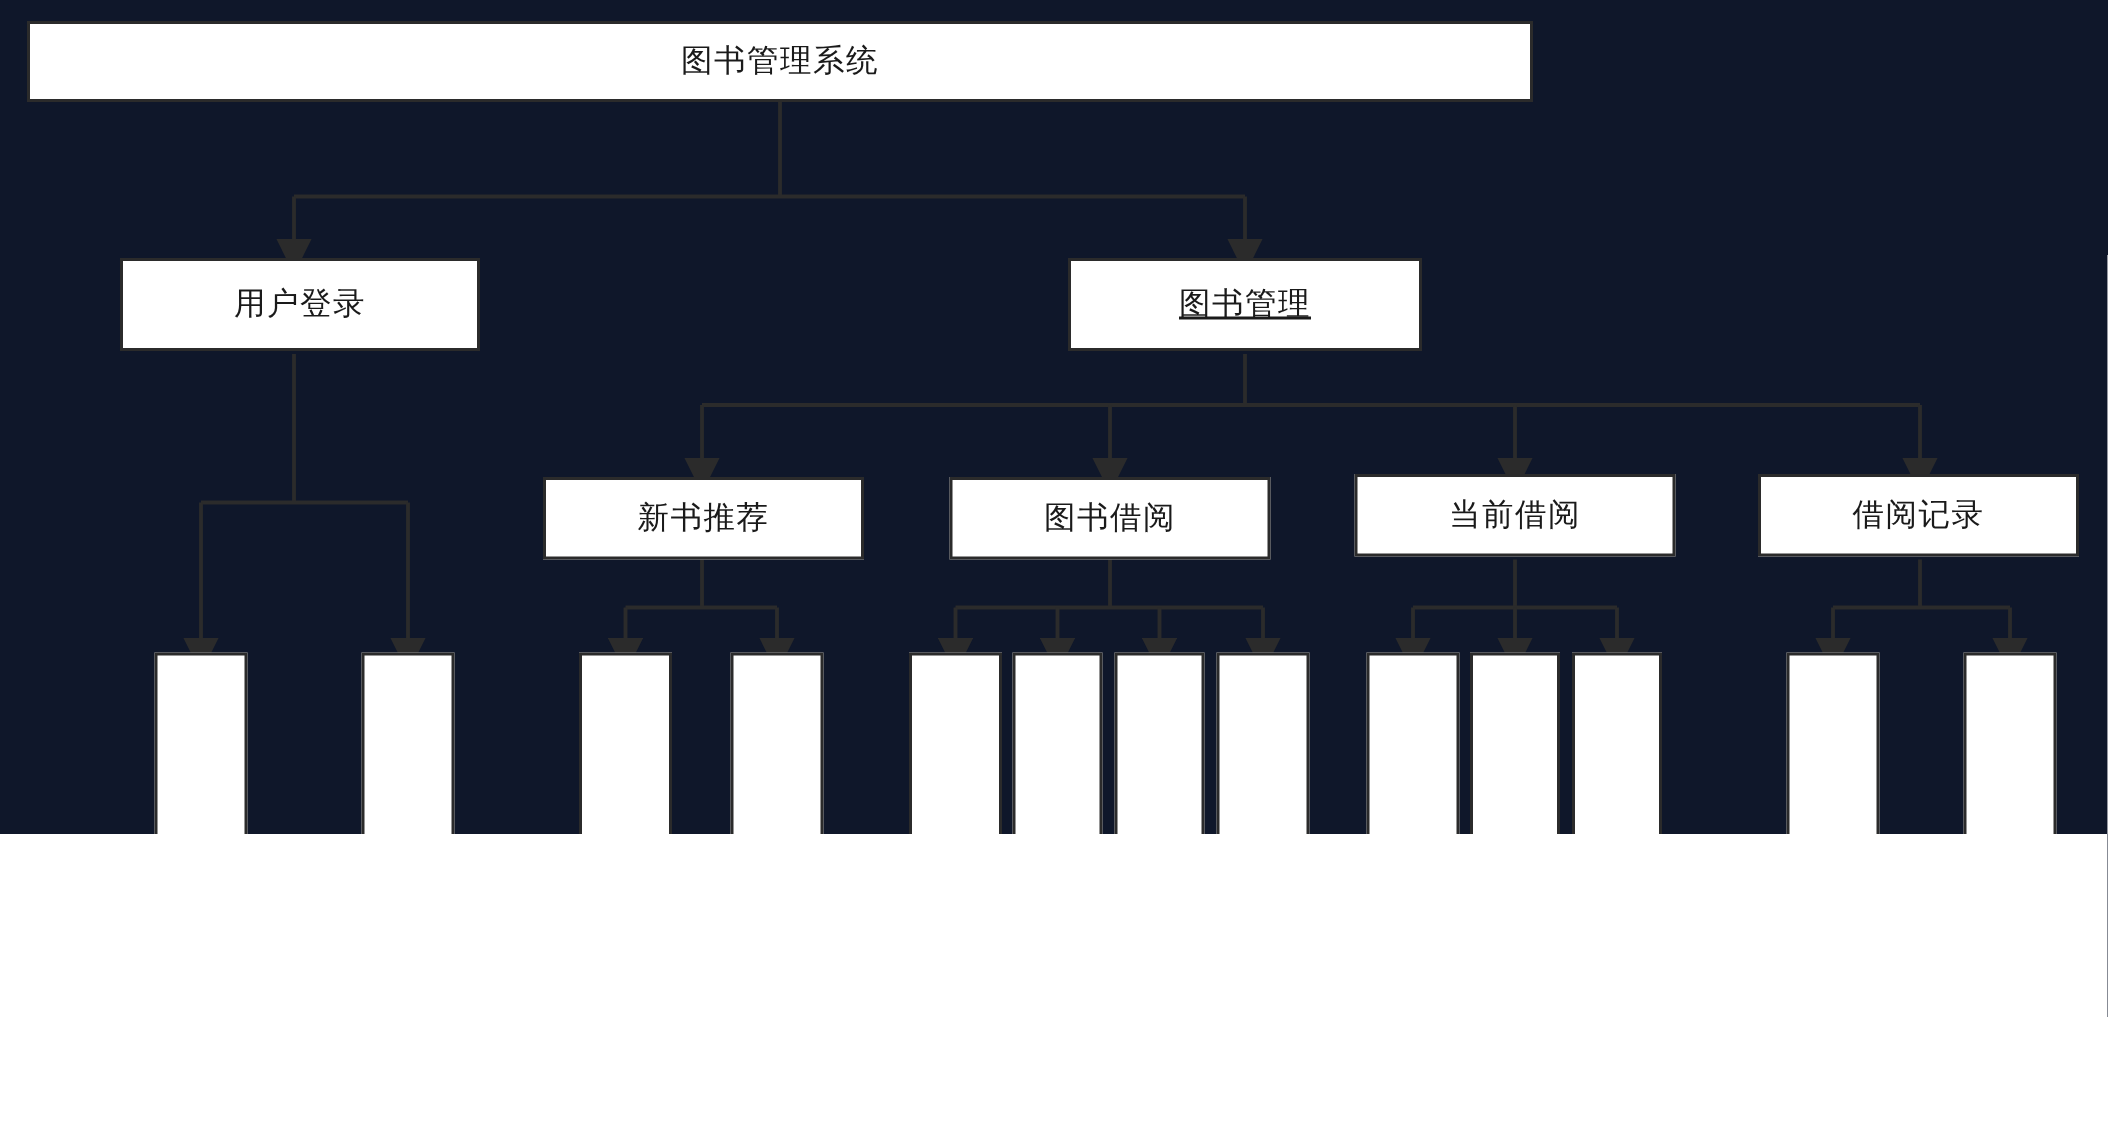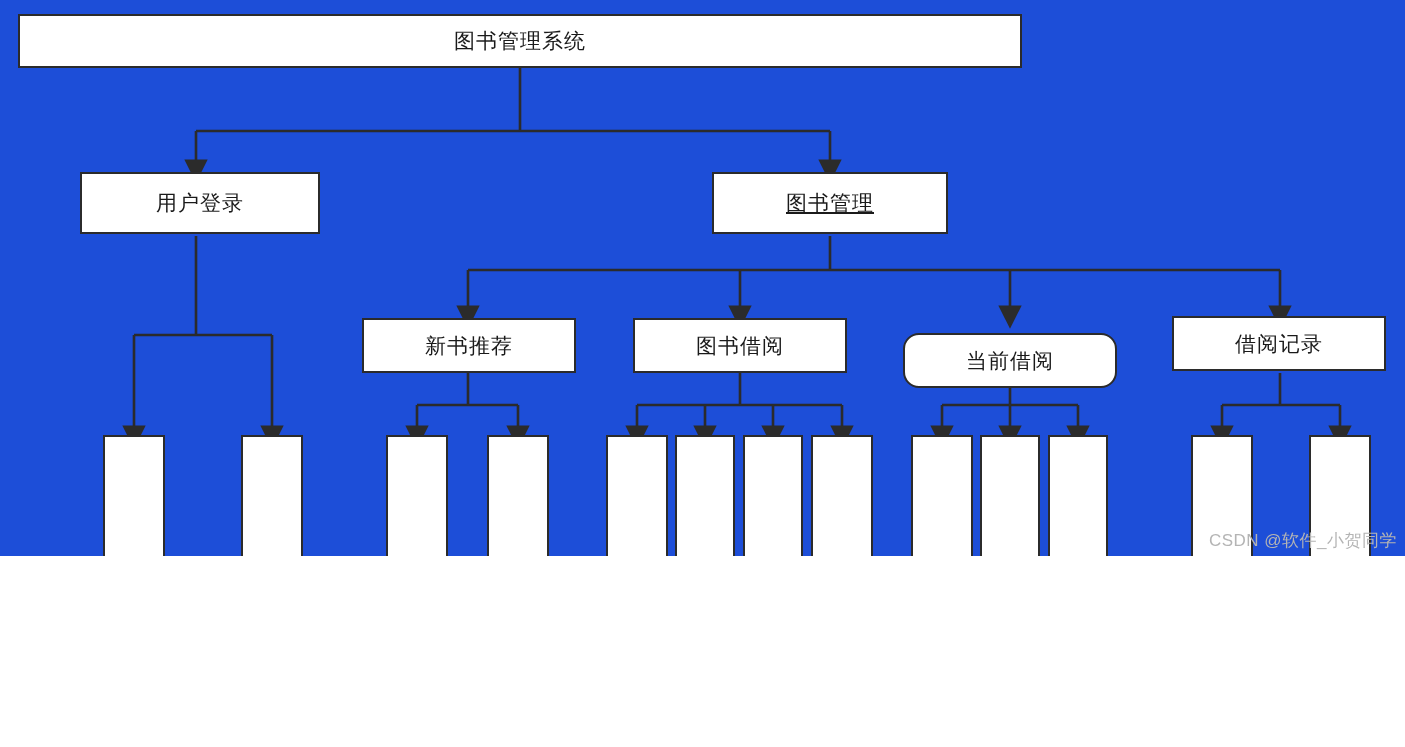--- a/index.html
+++ b/index.html
@@ -8,21 +8,21 @@
     padding: 0;
     background: #ffffff;
   }
   body {
     font-family: "Liberation Sans", "DejaVu Sans", sans-serif;
   }
   #diagram {
     position: relative;
     width: 1405px;
     height: 556px;
-    background: #1d4ed8;
+    background: #0f172a;
     overflow: hidden;
   }
   #connectors {
     position: absolute;
     left: 0;
     top: 0;
     width: 1405px;
     height: 747px;
     pointer-events: none;
   }
@@ -136,21 +136,21 @@
   <div class="node horizontal" style="left:712px; top:172px; width:236px; height:62px;text-decoration:underline;">
     <span class="node-label">图书管理</span>
   </div>
 
   <div class="node horizontal" style="left:362px; top:318px; width:214px; height:55px;">
     <span class="node-label">新书推荐</span>
   </div>
   <div class="node horizontal" style="left:633px; top:318px; width:214px; height:55px;">
     <span class="node-label">图书借阅</span>
   </div>
-  <div class="node horizontal" style="left:903px; top:333px; width:214px; height:55px;border-radius:16px;">
+  <div class="node horizontal" style="left:903px; top:316px; width:214px; height:55px;">
     <span class="node-label">当前借阅</span>
   </div>
   <div class="node horizontal" style="left:1172px; top:316px; width:214px; height:55px;">
     <span class="node-label">借阅记录</span>
   </div>
 
   <div class="node vertical" style="left:103px; top:435px; width:62px; height:298px;">
     <span class="node-label">用户登录</span>
   </div>
   <div class="node vertical" style="left:241px; top:435px; width:62px; height:298px;">
@@ -187,14 +187,13 @@
     <span class="node-label">确认归还（管理员）</span>
   </div>
 
   <div class="node vertical" style="left:1191px; top:435px; width:62px; height:298px;">
     <span class="node-label">新增借阅记录</span>
   </div>
   <div class="node vertical" style="left:1309px; top:435px; width:62px; height:298px;">
     <span class="node-label">查询借阅记录</span>
   </div>
 
-  <div class="watermark">CSDN @软件_小贺同学</div>
 </div>
 
 </body></html>

